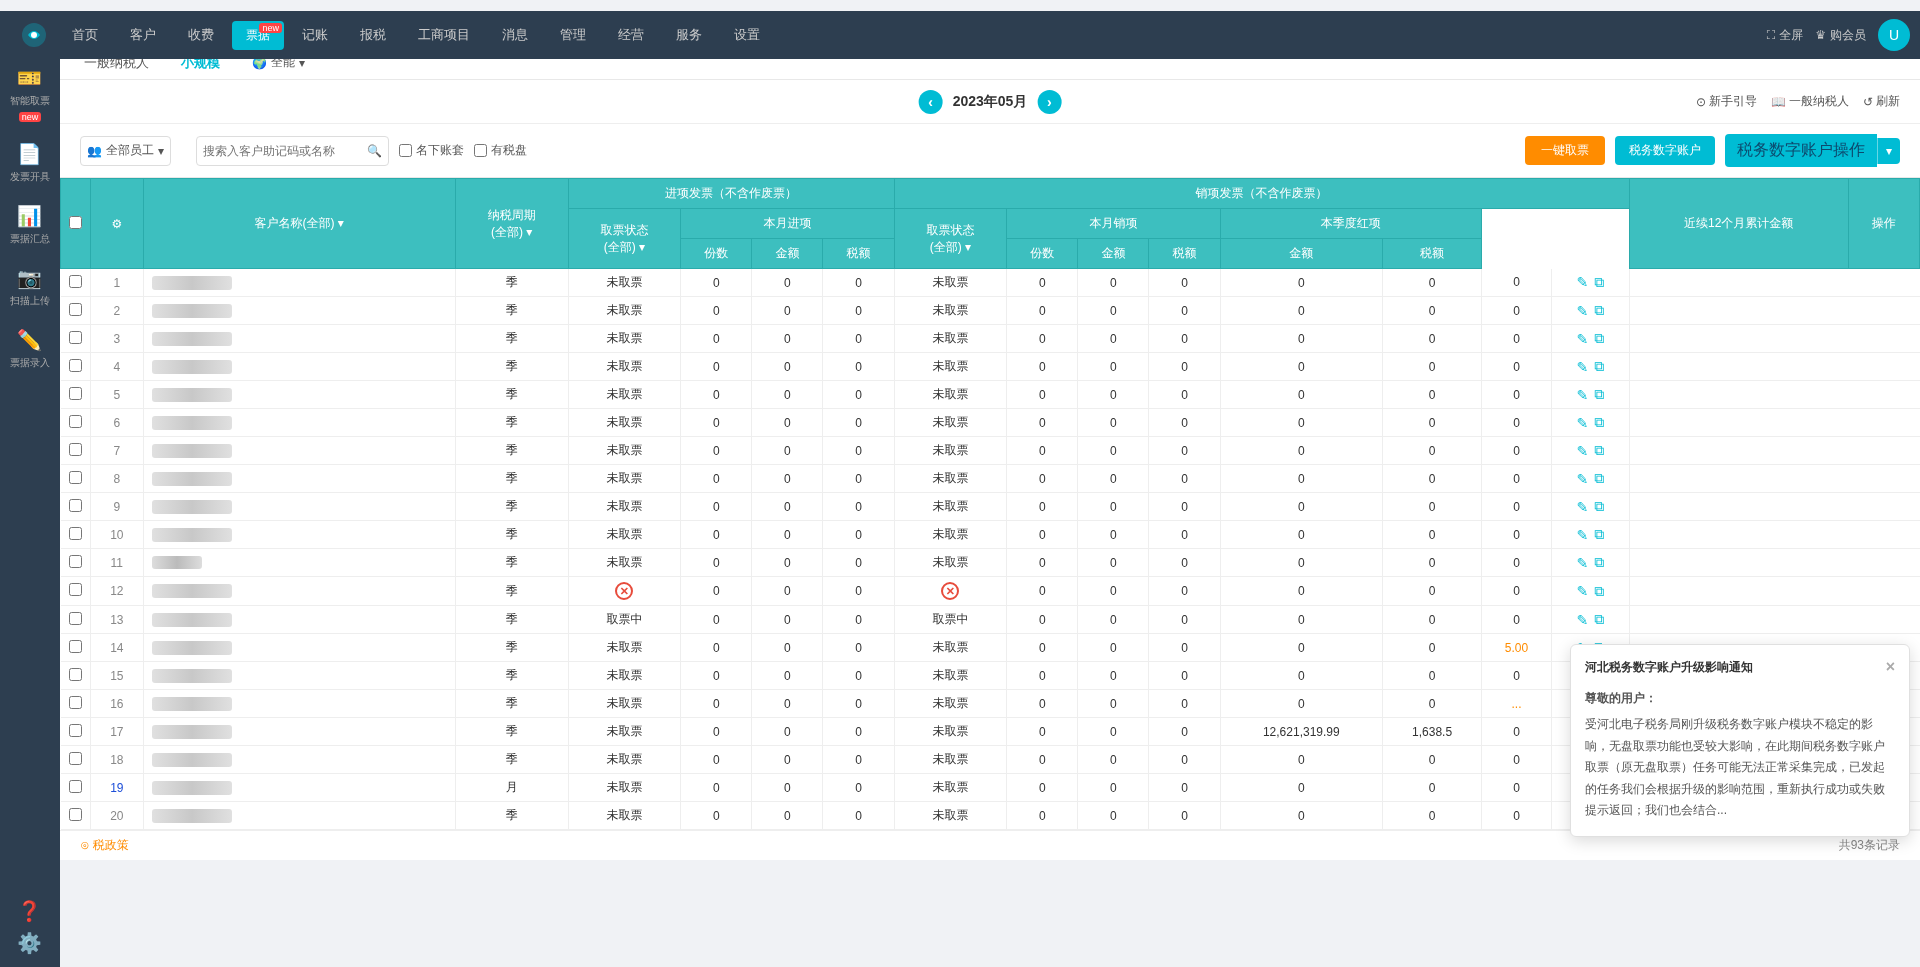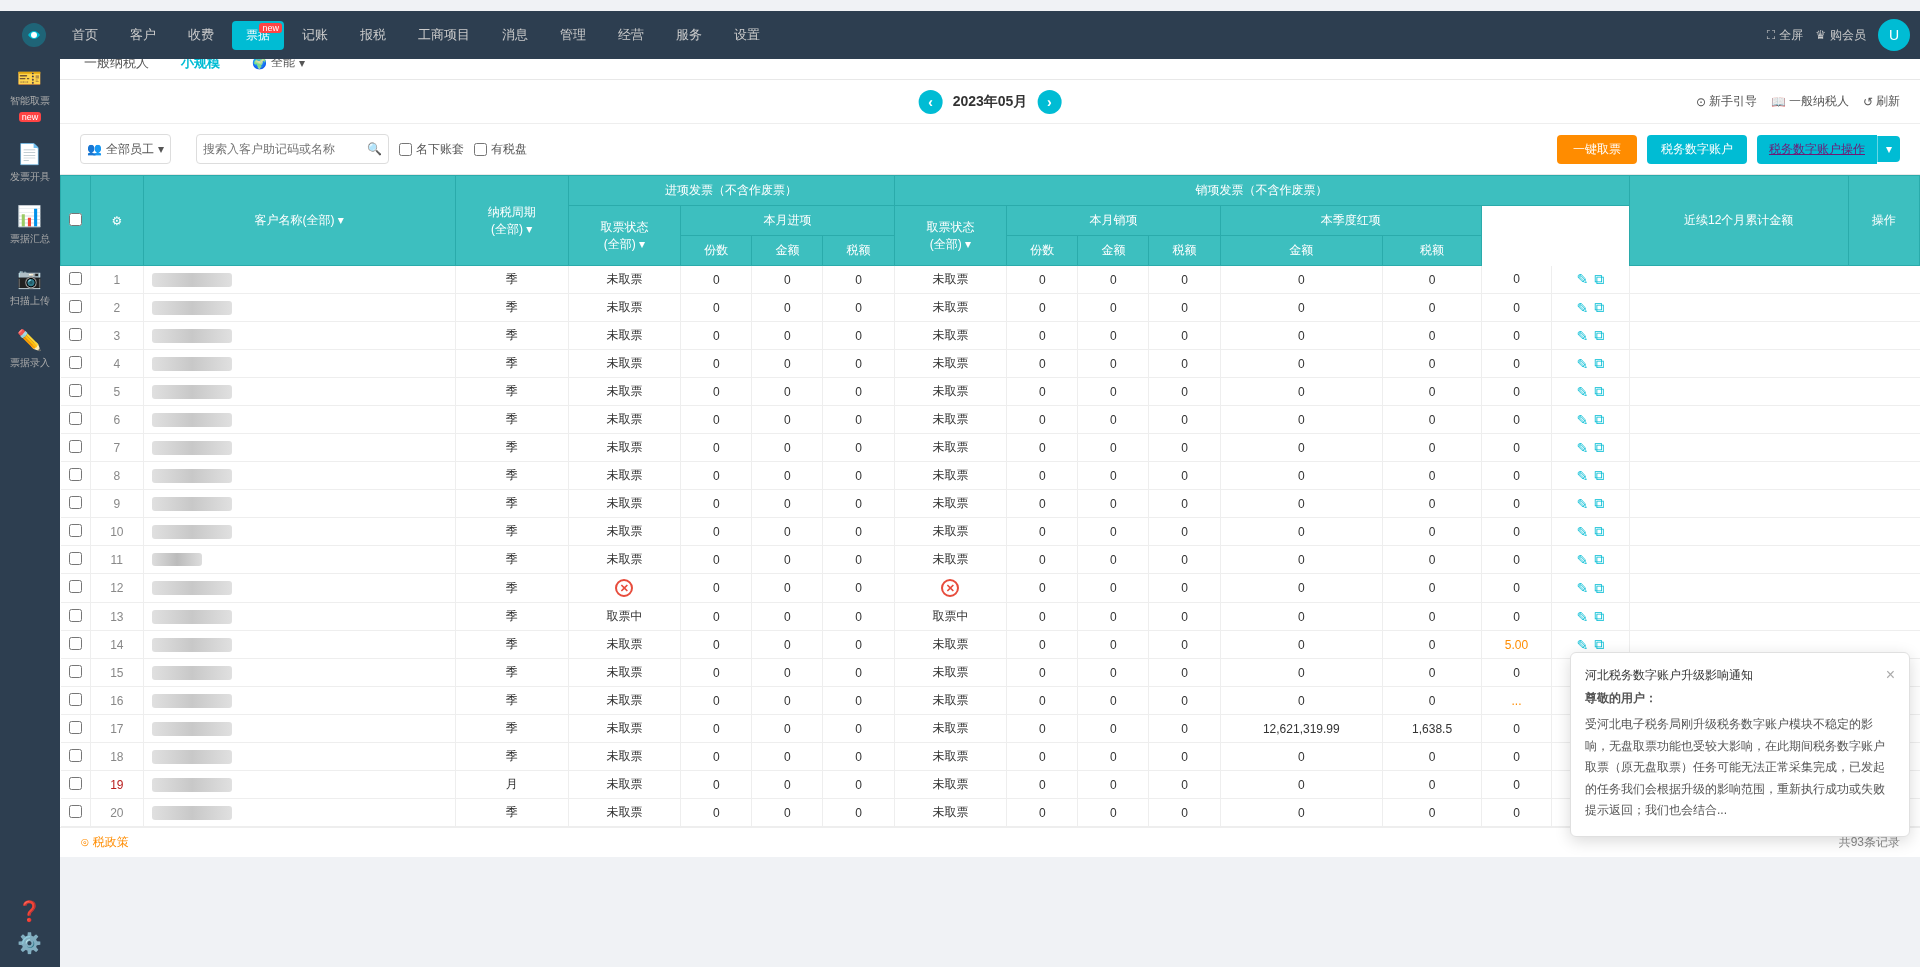--- a/index.html
+++ b/index.html
@@ -37,21 +37,21 @@
     .sub-nav-item.active { color: #00bcd4; border-bottom: 2px solid #00bcd4; font-weight: bold; }
     .sub-nav-item.icon-item { display: flex; align-items: center; gap: 4px; }
 
     
     .toolbar { background: #fff; display: flex; align-items: center; padding: 10px 20px; gap: 12px; border-bottom: 1px solid #e8e8e8; justify-content: space-between; }
     .toolbar-left { display: flex; align-items: center; gap: 10px; }
     .toolbar-right { display: flex; align-items: center; gap: 10px; }
     .btn-primary { background: #ff8c00; color: #fff; border: none; padding: 6px 16px; border-radius: 4px; cursor: pointer; font-size: 12px; }
     .btn-teal { background: #00bcd4; color: #fff; border: none; padding: 6px 14px; border-radius: 4px; cursor: pointer; font-size: 12px; }
     .btn-split { display: flex; align-items: center; }
-    .btn-split .main-btn { background: #00bcd4; color: #701a75; border: none; padding: 6px 12px; border-radius: 4px 0 0 4px; cursor: pointer; font-size: 12px; text-decoration: underline; }
+    .btn-split .main-btn { background: #00bcd4; color: #0c4a6e; border: none; padding: 6px 12px; border-radius: 4px 0 0 4px; cursor: pointer; font-size: 16px; }
     .btn-split .arr-btn { background: #00bcd4; color: #fff; border: none; padding: 6px 8px; border-radius: 0 4px 4px 0; cursor: pointer; font-size: 12px; border-left: 1px solid rgba(255,255,255,0.4); }
     .select-wrap { display: flex; align-items: center; border: 1px solid #ddd; border-radius: 4px; background: #fff; padding: 0 6px; height: 30px; gap: 4px; color: #555; cursor: pointer; }
     .search-wrap { display: flex; align-items: center; border: 1px solid #ddd; border-radius: 4px; background: #fff; padding: 0 6px; height: 30px; gap: 4px; margin-left: 15px; }
     .search-wrap input { border: none; outline: none; background: transparent; width: 160px; font-size: 12px; color: #555; }
     .search-wrap .search-icon { color: #aaa; cursor: pointer; }
     .cb-wrap { display: flex; align-items: center; gap: 4px; cursor: pointer; color: #555; }
 
     
     .top-filters-row {
       display: flex; align-items: center; background: #fff; padding: 0 20px; height: 44px; border-bottom: 1px solid #eee; position: relative;
@@ -73,21 +73,21 @@
     .action-icons { display: flex; align-items: center; justify-content: center; gap: 6px; }
     .action-icons span { color: #00bcd4; cursor: pointer; font-size: 14px; }
     .blurred { color: transparent; text-shadow: 0 0 6px #999; user-select: none; background: linear-gradient(90deg, #e0e0e0 0%, #c8c8c8 50%, #e0e0e0 100%); border-radius: 3px; display: inline-block; min-width: 80px; height: 14px; }
     .blurred-sm { color: transparent; text-shadow: 0 0 5px #bbb; background: linear-gradient(90deg, #ddd, #bbb, #ddd); border-radius: 3px; display: inline-block; min-width: 50px; height: 13px; }
     .highlight-val { color: #ff8c00; }
 
     
     .notif-popup {
       position: fixed; right: 10px; bottom: 60px; width: 320px; background: #fff; border: 1px solid #e0e0e0; border-radius: 6px; box-shadow: 0 4px 16px rgba(0,0,0,0.15); padding: 14px; z-index: 200;
     }
-    .notif-title { font-size: 13px; font-weight: normal; color: #333; margin-bottom: 4px; display: flex; justify-content: space-between; align-items: flex-start; }
+    .notif-title { font-size: 13px; font-weight: bold; color: #333; margin-bottom: 12px; display: flex; justify-content: space-between; align-items: flex-start; }
     .notif-title .close-btn { cursor: pointer; color: #aaa; font-size: 16px; line-height: 1; }
     .notif-body { font-size: 12px; color: #555; line-height: 1.8; }
 
     
     .status-bar { background: #fff; padding: 6px 20px; font-size: 12px; color: #888; border-top: 1px solid #eee; display: flex; gap: 20px; align-items: center; }
     .status-bar .orange { color: #ff8c00; cursor: pointer; }
 
     
     .circle-x { display: inline-flex; align-items: center; justify-content: center; width: 18px; height: 18px; border-radius: 50%; border: 2px solid #e74c3c; color: #e74c3c; font-size: 11px; font-weight: bold; }
   </style>
@@ -650,21 +650,21 @@
       <td><span>0</span></td>
       <td>
         <div class="action-icons">
           <span title="编辑">✎</span>
           <span title="复制">⧉</span>
         </div>
       </td>
     </tr>
           <tr>
       <td class="cb-cell"><input type="checkbox" style=""></td>
-      <td><span style="color:#b91c1c">19</span></td>
+      <td><span style="color:#1d4ed8">19</span></td>
       <td><span class="blurred">&nbsp;&nbsp;&nbsp;&nbsp;&nbsp;&nbsp;&nbsp;&nbsp;&nbsp;&nbsp;&nbsp;&nbsp;</span></td>
       <td><span>月</span></td>
       <td><span>未取票</span></td>
       <td><span>0</span></td>
       <td><span>0</span></td>
       <td><span>0</span></td>
       <td><span>未取票</span></td>
       <td><span>0</span></td>
       <td><span>0</span></td>
       <td><span>0</span></td>

